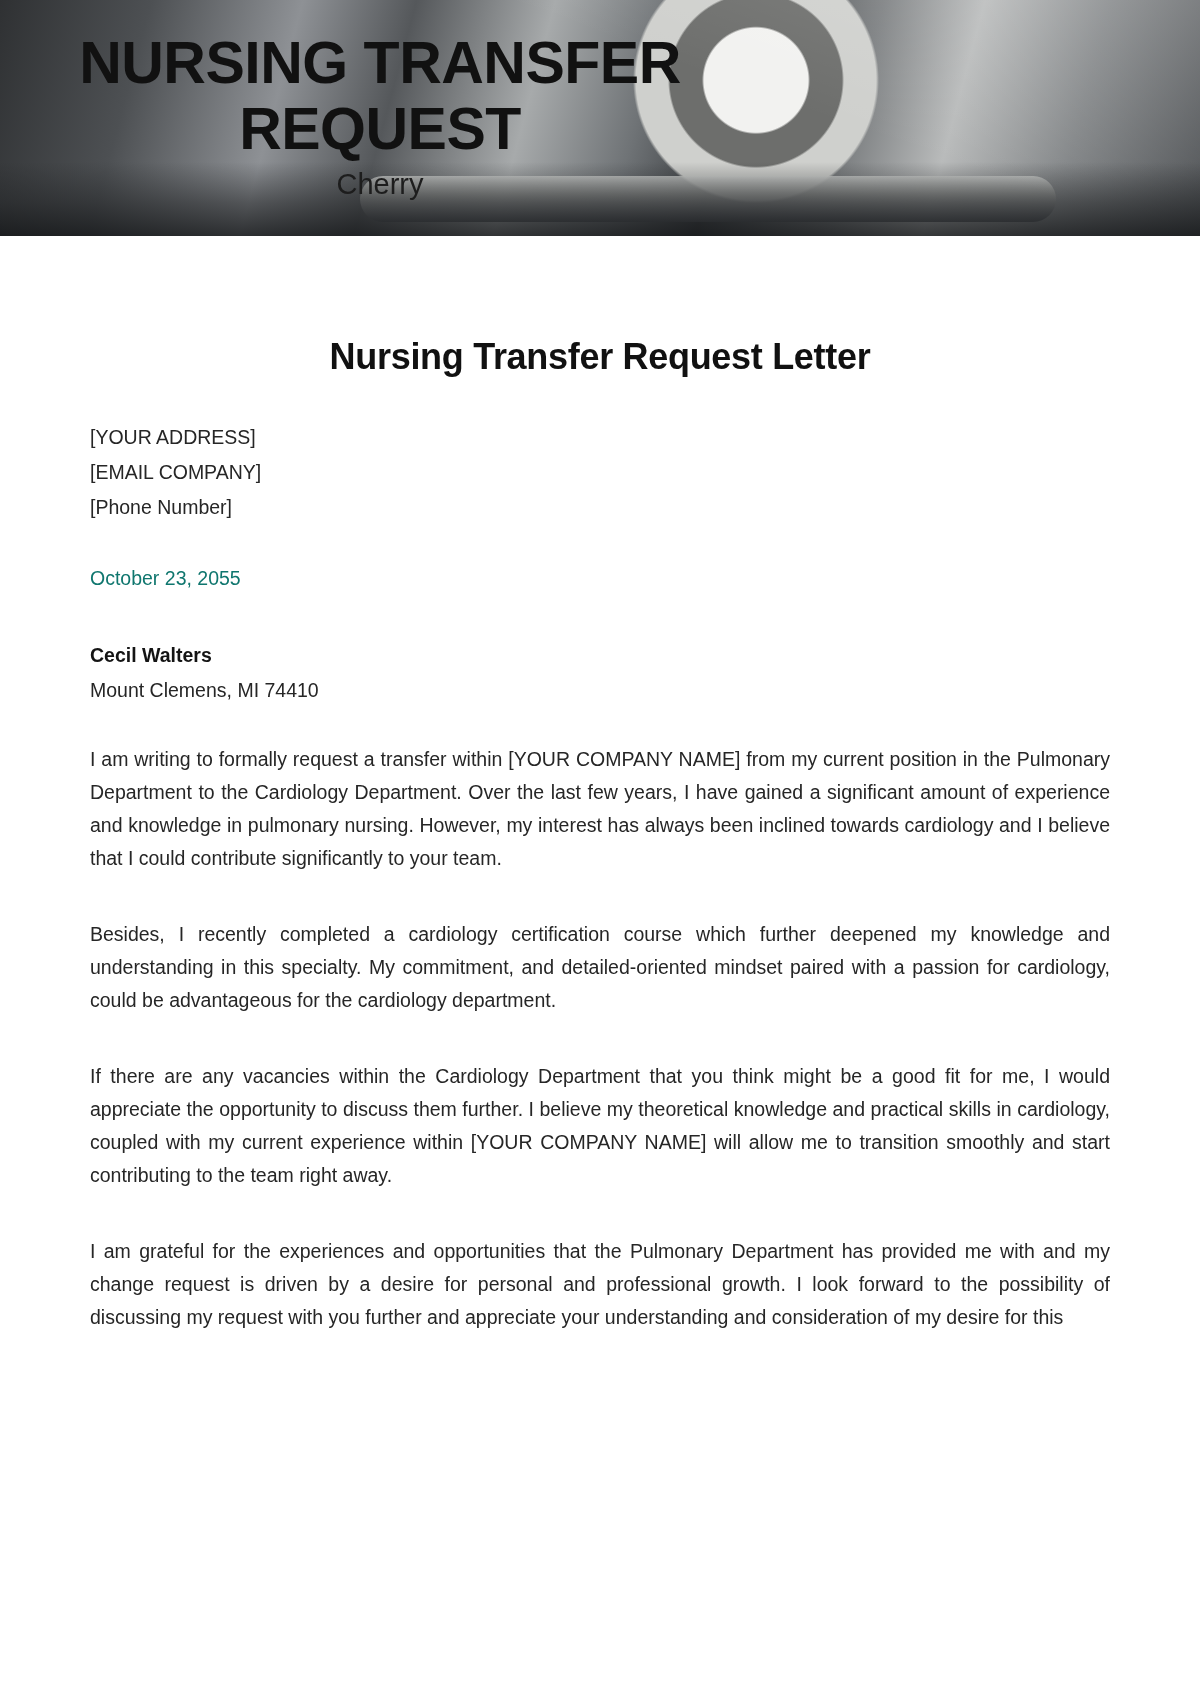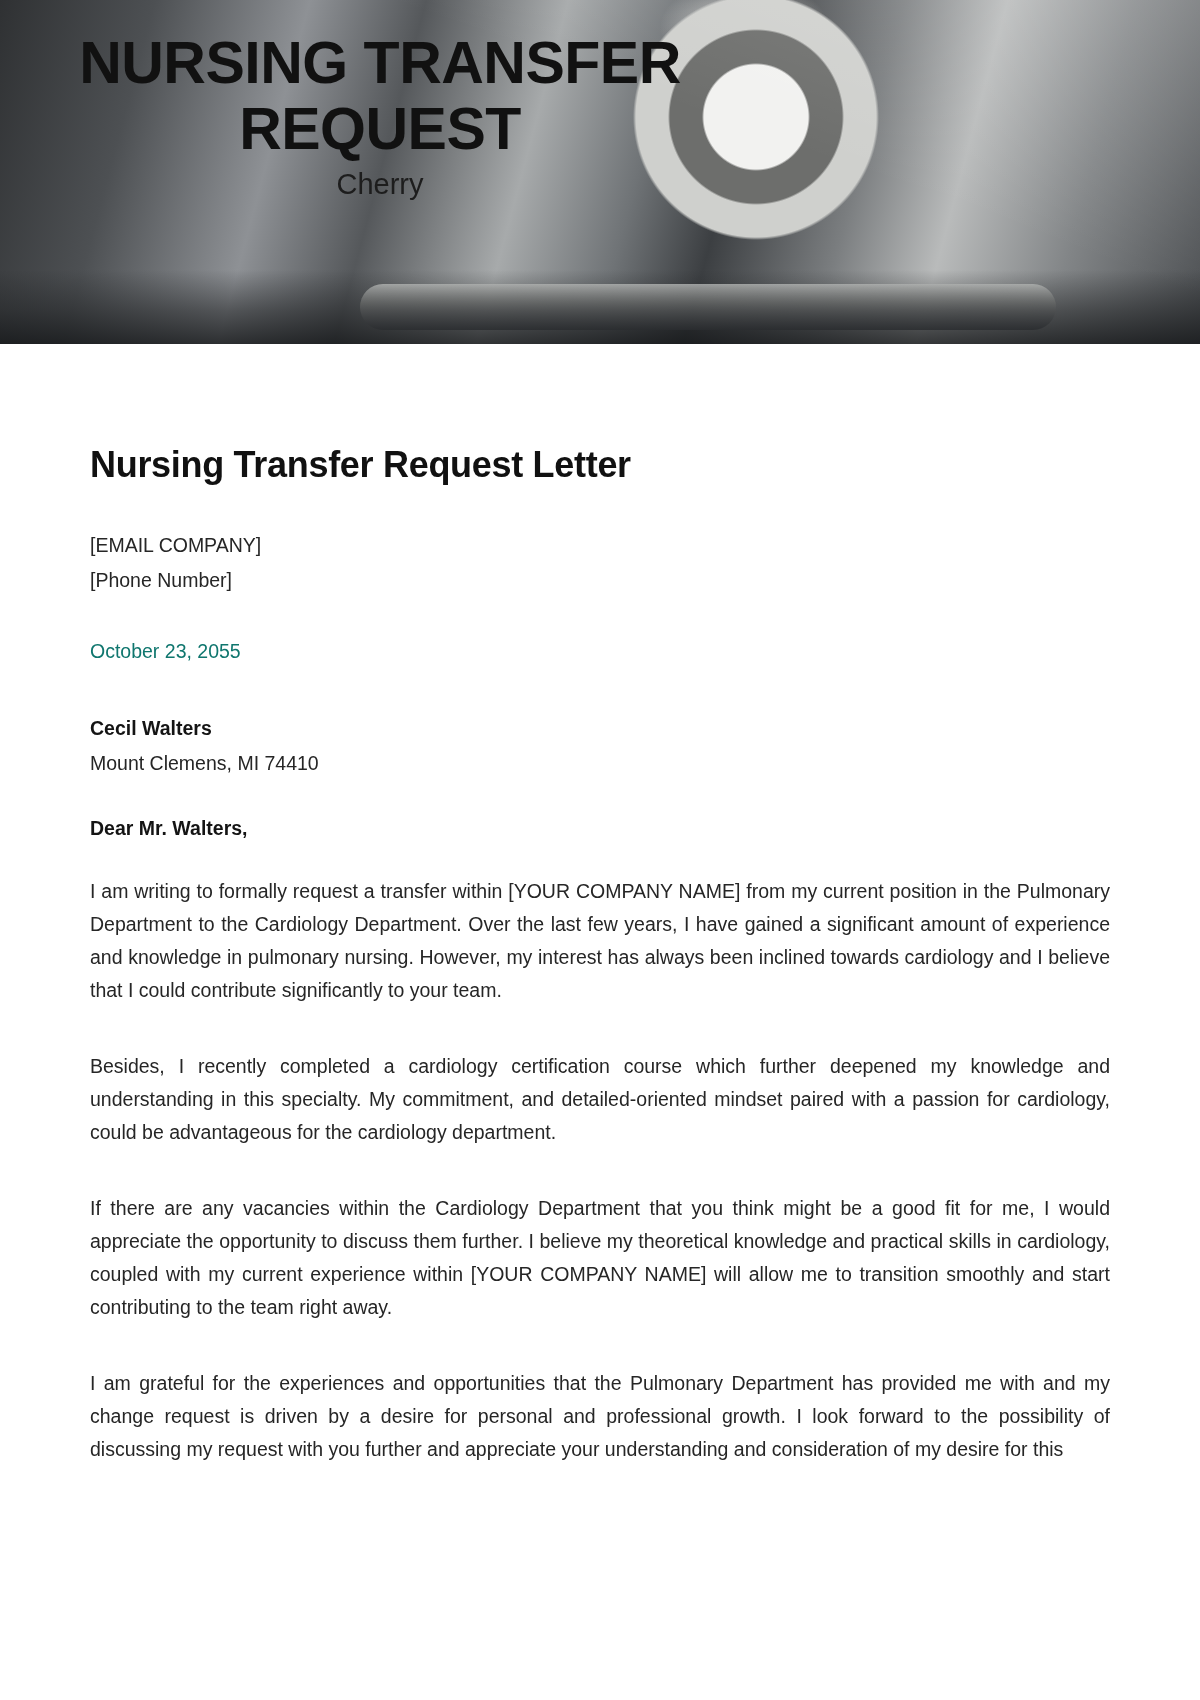--- a/index.html
+++ b/index.html
@@ -12,21 +12,21 @@
     height: 1700px;
     overflow: hidden;
     font-family: "Liberation Sans", sans-serif;
     color: #1a1a1a;
   }
 
   
   .hero {
     position: relative;
     width: 1200px;
-    height: 344px;
+    height: 236px;
     overflow: hidden;
     background: #8d9094;
   }
   .hero-photo {
     position: absolute;
     inset: 0;
     
     background:
       radial-gradient(circle at 63% 34%, #f2f2f0 0 52px, rgba(242,242,240,0) 54px),
       radial-gradient(circle at 63% 34%, #6d6e6c 0 86px, rgba(109,110,108,0) 88px),
@@ -84,20 +84,21 @@
     margin-top: 6px;
   }
 
   
   .page {
     padding: 0 90px;
     box-sizing: border-box;
     width: 1200px;
   }
   .doc-title {
+    text-align: center;
     font-size: 36px;
     font-weight: 700;
     letter-spacing: -0.3px;
     color: #111;
     margin: 100px 0 0 0;
   }
   .block {
     margin-top: 42px;
     font-size: 19.5px;
     line-height: 35px;
@@ -141,31 +142,31 @@
 REQUEST</h1>
     <div class="hero-subtitle">Cherry</div>
   </div>
 </div>
 
 <div class="page">
 
   <h2 class="doc-title">Nursing Transfer Request Letter</h2>
 
   <div class="block">
+    <div>[YOUR ADDRESS]</div>
     <div>[EMAIL COMPANY]</div>
     <div>[Phone Number]</div>
   </div>
 
   <div class="date">October 23, 2055</div>
 
   <div class="block">
     <div class="strong">Cecil Walters</div>
     <div>Mount Clemens, MI 74410</div>
   </div>
 
-  <div class="salutation">Dear Mr. Walters,</div>
 
   <p class="para">I am writing to formally request a transfer within [YOUR COMPANY NAME] from my current position in the Pulmonary Department to the Cardiology Department. Over the last few years, I have gained a significant amount of experience and knowledge in pulmonary nursing. However, my interest has always been inclined towards cardiology and I believe that I could contribute significantly to your team.</p>
   <p class="para">Besides, I recently completed a cardiology certification course which further deepened my knowledge and understanding in this specialty. My commitment, and detailed-oriented mindset paired with a passion for cardiology, could be advantageous for the cardiology department.</p>
   <p class="para">If there are any vacancies within the Cardiology Department that you think might be a good fit for me, I would appreciate the opportunity to discuss them further. I believe my theoretical knowledge and practical skills in cardiology, coupled with my current experience within [YOUR COMPANY NAME] will allow me to transition smoothly and start contributing to the team right away.</p>
   <p class="para">I am grateful for the experiences and opportunities that the Pulmonary Department has provided me with and my change request is driven by a desire for personal and professional growth. I look forward to the possibility of discussing my request with you further and appreciate your understanding and consideration of my desire for this</p>
 
 </div>
 
 </body></html>

